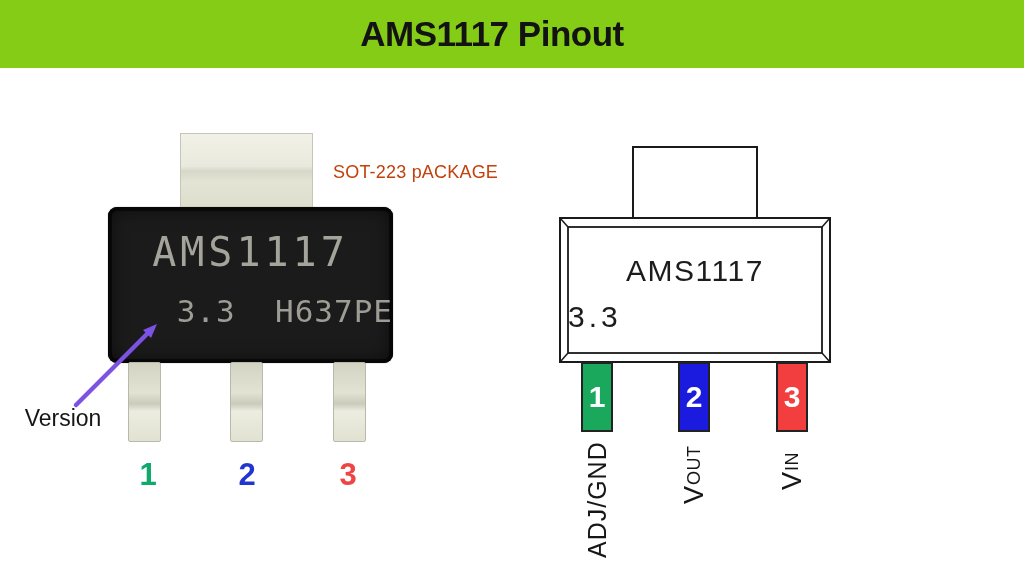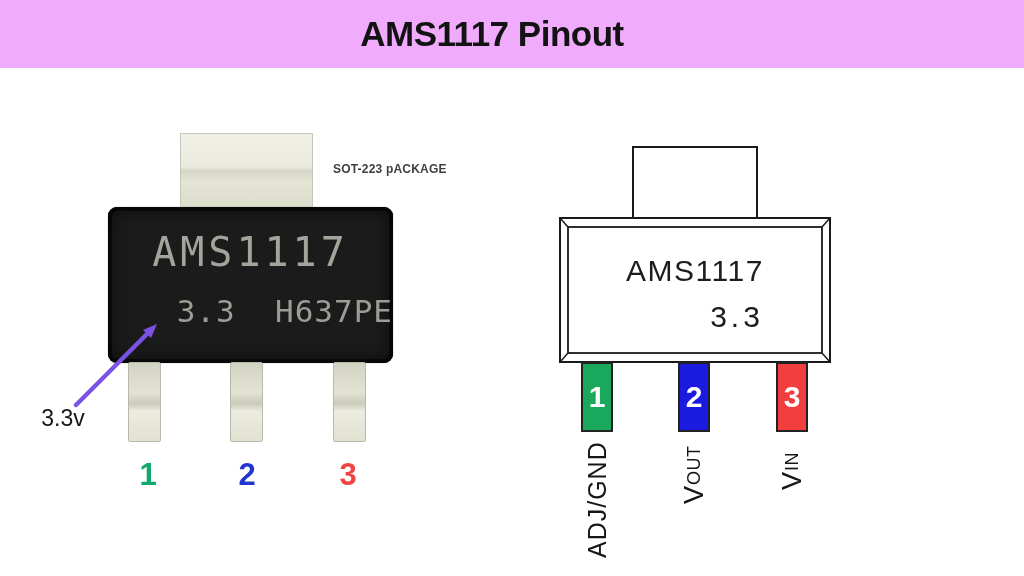--- a/index.html
+++ b/index.html
@@ -6,21 +6,21 @@
   html,body { background:#888; }
   #screen {
     position:relative; width:1024px; height:576px;
     background:#ffffff; overflow:hidden;
     font-family:"Liberation Sans", sans-serif;
   }
 
   
   .header {
     position:absolute; left:0; top:0; width:1024px; height:68px;
-    background:#f0abfc; display:flex; align-items:center; justify-content:center;
+    background:#84cc16; display:flex; align-items:center; justify-content:center;
     padding-right:40px;
   }
   .header h1 {
     font-size:35px; font-weight:bold; color:#131313; letter-spacing:-0.5px;
   }
 
   
   .photo-tab {
     position:absolute; left:180px; top:133px; width:133px; height:78px;
     background:linear-gradient(180deg,#f1f1e7 0%, #e9e9de 42%, #d7d7c9 48%, #e4e4d5 62%, #dcdccd 100%);
@@ -52,30 +52,30 @@
   .photo-pin-num.n1 { left:128px; color:#10a96c; }
   .photo-pin-num.n2 { left:227px; color:#2236cf; }
   .photo-pin-num.n3 { left:328px; color:#ef4444; }
 
   .version-note {
     position:absolute; left:13px; top:404px; width:100px;
     text-align:center; font-size:23px; line-height:29px; color:#161616;
   }
   .pkg-label {
     position:absolute; left:333px; top:162px;
-    font-size:12px; font-weight:bold; color:#404040; letter-spacing:0.2px;
+    font-size:18px; font-weight:normal; color:#c2410c; letter-spacing:0.2px;
   }
   .arrow-svg { position:absolute; left:60px; top:315px; }
 
   
   .diagram-svg { position:absolute; left:550px; top:140px; }
   .diag-marking { position:absolute; left:568px; width:254px; text-align:center; color:#1c1c1c; }
   .diag-marking.l1 { top:253px; height:36px; line-height:36px; font-size:30px; letter-spacing:1.5px; }
   .diag-marking.l2 { top:299px; height:36px; line-height:36px; font-size:30px; letter-spacing:4px;
-                     display:flex; justify-content:center; gap:26px;margin-left:42px; }
+                     display:flex; gap:26px; }
 
   .diag-pin {
     position:absolute; top:362px; width:32px; height:70px;
     border:2px solid #222; display:flex; align-items:center; justify-content:center;
     color:#ffffff; font-size:30px; font-weight:bold;
   }
   .diag-pin.p1 { left:581px; background:#1aa85c; }
   .diag-pin.p2 { left:678px; background:#1b1be0; }
   .diag-pin.p3 { left:776px; background:#f23e3e; }
 
@@ -106,21 +106,21 @@
 
   <div class="leg l1"></div>
   <div class="leg l2"></div>
   <div class="leg l3"></div>
 
   <div class="photo-pin-num n1">1</div>
   <div class="photo-pin-num n2">2</div>
   <div class="photo-pin-num n3">3</div>
 
   <div class="version-note">
-    <div>3.3v</div>
+    <div>Version</div>
   </div>
 
   <div class="pkg-label">SOT-223 pACKAGE</div>
 
   <svg class="arrow-svg" width="110" height="100" viewBox="0 0 110 100">
     <line x1="16" y1="90" x2="87" y2="19" stroke="#7b52e3" stroke-width="4.5" stroke-linecap="round"></line>
     <polygon points="97,9 91,23 83,15" fill="#7b52e3"></polygon>
   </svg>
 
   <svg class="diagram-svg" width="300" height="230" viewBox="0 0 300 230">

